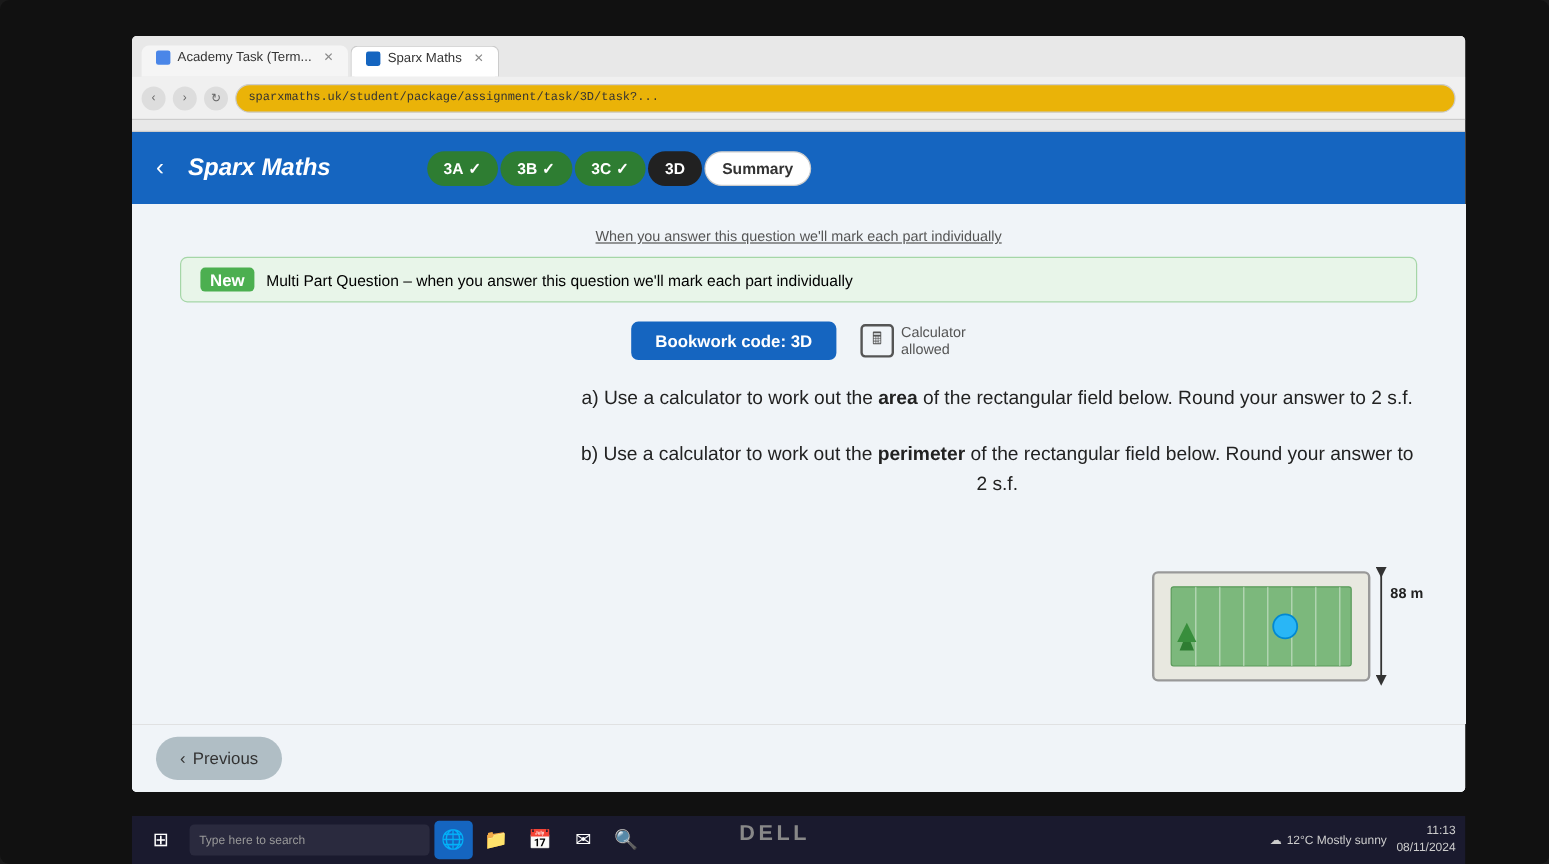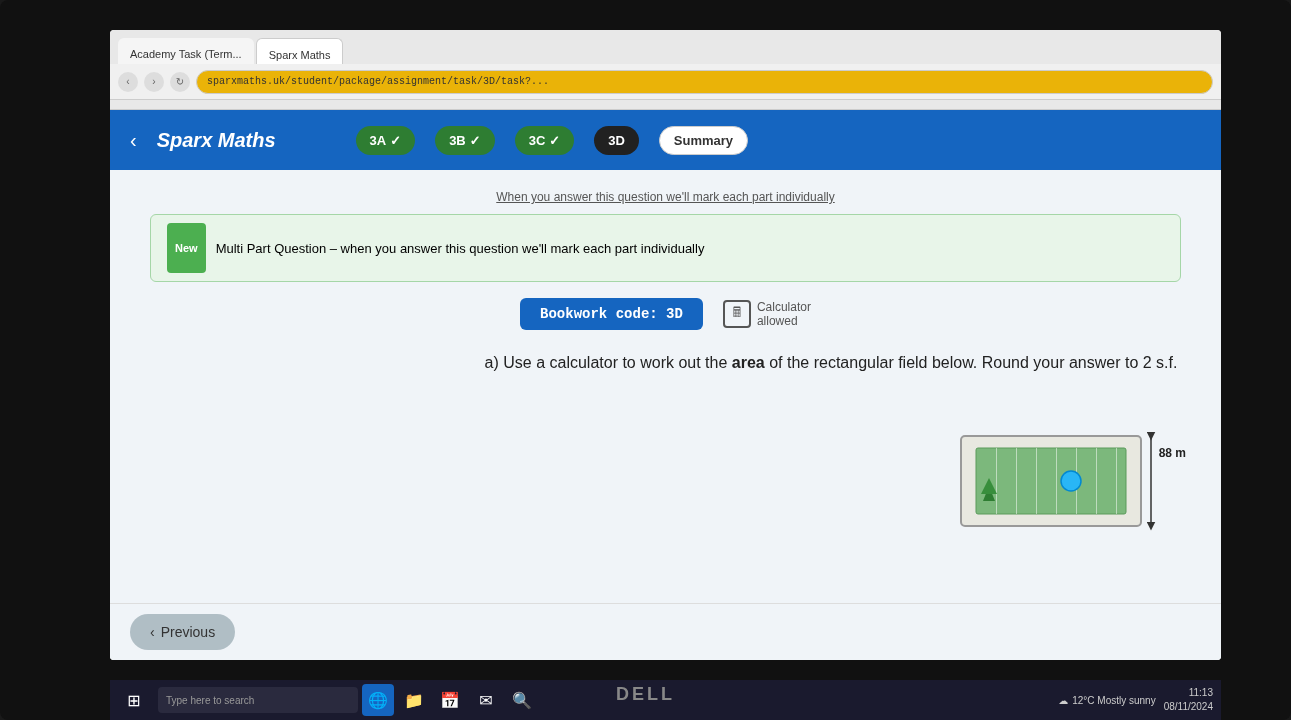--- a/index.html
+++ b/index.html
@@ -53,21 +53,20 @@
       background: #f5f5f5;
       padding: 4px 12px;
       border-radius: 6px 6px 0 0;
       font-size: 11px;
       color: #333;
       display: flex;
       align-items: flex-start;
       gap: 6px;
       height: 26px;
       white-space: nowrap;
-      flex-direction: column;
     }
 
     .browser-tab.active {
       background: #fff;
       border: 1px solid #ccc;
       border-bottom: none;
     }
 
     .tab-favicon {
       width: 12px;
@@ -151,21 +150,21 @@
 
     .sparx-logo {
       color: white;
       font-size: 20px;
       font-weight: bold;
       font-style: italic;
     }
 
     .task-tabs {
       display: flex;
-      gap: 20px;
+      gap: 2px;
       margin-left: 60px;
     }
 
     .task-tab {
       padding: 6px 14px;
       border-radius: 16px;
       font-size: 13px;
       font-weight: bold;
       cursor: pointer;
       display: flex;
@@ -206,42 +205,41 @@
       display: flex;
       align-items: center;
       gap: 10px;
       margin-bottom: 16px;
       font-size: 13px;
     }
 
     .new-badge {
       background: #4caf50;
       color: white;
-      padding: 19px 8px;
+      padding: 2px 8px;
       border-radius: 4px;
-      font-size: 11px;
+      font-size: 14px;
       font-weight: bold;
     }
 
     .bookwork-area {
       display: flex;
       justify-content: center;
       align-items: center;
       gap: 20px;
       margin-bottom: 20px;
     }
 
     .bookwork-code {
       background: #1565c0;
       color: white;
       padding: 8px 20px;
       border-radius: 6px;
       font-size: 14px;
       font-weight: bold;
-      font-family: Liberation Mono, monospace;
     }
 
     .calculator-allowed {
       display: flex;
       align-items: center;
       gap: 6px;
       font-size: 12px;
       color: #555;
     }
 
@@ -481,20 +479,23 @@
             <div>Calculator</div>
             <div>allowed</div>
           </div>
         </div>
       </div>
 
       <div class="content-wrapper">
         <div class="questions-block">
           <p class="question-text">
             a) Use a calculator to work out the <strong>area</strong> of the rectangular field below. Round your answer to 2 s.f.
+          </p>
+          <p class="question-text" style="margin-top:10px;">
+            b) Use a calculator to work out the <strong>perimeter</strong> of the rectangular field below. Round your answer to 2 s.f.
           </p>
         </div>
 
         <div class="field-diagram">
           <div class="field-container">
             
             <svg width="240" height="140" viewBox="0 0 240 140">
 
               <rect x="20" y="20" width="180" height="90" rx="4" fill="#e8e8e0" stroke="#999" stroke-width="2"></rect>
 

